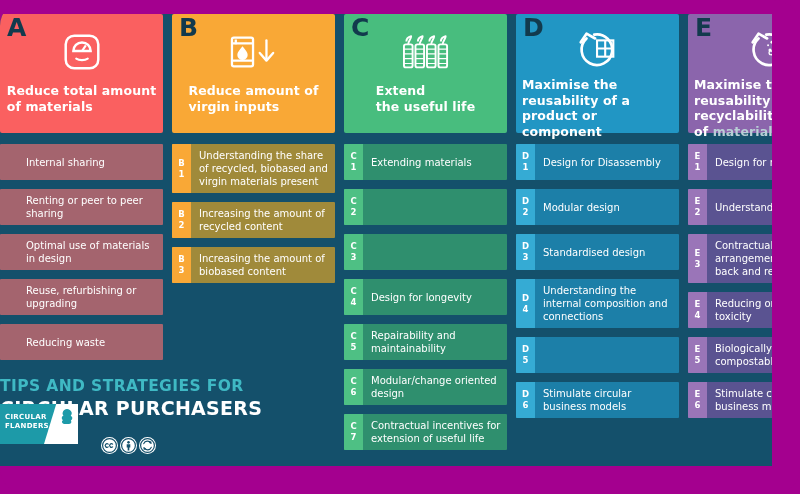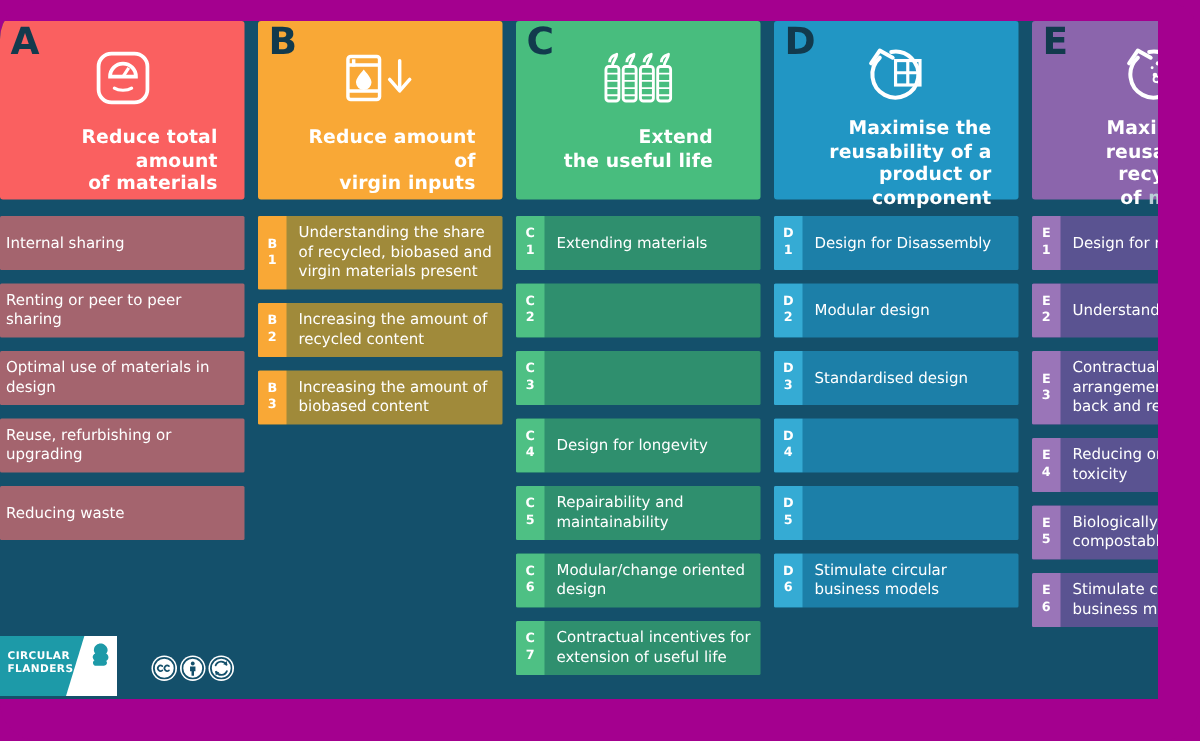--- a/index.html
+++ b/index.html
@@ -54,21 +54,21 @@
     line-height:1;
     font-family:"DejaVu Sans","Liberation Sans",sans-serif;
   }
   .head .ic{
     height:52px;display:flex;align-items:center;justify-content:center;
     margin-top:4px;
   }
   .head .htxt{
     margin-top:5px;
     color:#ffffff;font-size:12.5px;font-weight:bold;
-    line-height:1.25;text-align:right;padding:0 18px;
+    line-height:1.25;text-align:left;padding:0 6px;
     letter-spacing:.1px;
   }
   .head .htxt .dim{color:#b9cfd6;}
 
   
   .row{
     display:flex;align-items:stretch;
     margin-bottom:9px;
     min-height:36px;
     border-radius:1px;
@@ -87,21 +87,21 @@
     flex:1 1 auto;
     display:flex;align-items:center;
     padding:5px 6px 5px 8px;
     font-size:10px;line-height:1.3;color:#ffffff;
     font-weight:500;
   }
 
   
   .a .head{background:#fa6060;}
   .a .row{background:#a4646e;}
-  .a .row .lbl{padding-left:4px;}
+  .a .row .lbl{padding-left:26px;}
 
   
   .b .head{background:#f9a836;}
   .b .row{background:#a08a3a;}
   .b .row .tag{background:#f9a836;color:#ffffff;}
 
   
   .c .head{background:#48bd7e;}
   .c .row{background:#2f8f6e;}
   .c .row .tag{background:#4ec084;}
@@ -128,21 +128,21 @@
     white-space:nowrap;
   }
   #titleblock .t2{
     color:#ffffff;font-size:19px;font-weight:bold;
     letter-spacing:.3px;line-height:1.15;margin-top:2px;
     white-space:nowrap;
   }
 
   
   #logo{
-    position:absolute;left:62px;bottom:2px;
+    position:absolute;left:62px;bottom:22px;
     width:78px;height:40px;
     background:#1d9aa8;
     overflow:hidden;
   }
   #logo .ltxt{
     position:absolute;left:5px;top:9px;
     color:#ffffff;font-size:7px;font-weight:bold;
     line-height:1.35;letter-spacing:.3px;
   }
   #logo .wedge{
@@ -373,20 +373,21 @@
                 <span class="tl">D</span>
                 <span class="tn">3</span>
               </div>
               <div class="lbl">Standardised design</div>
             </div>
             <div class="row">
               <div class="tag">
                 <span class="tl">D</span>
                 <span class="tn">4</span>
               </div>
+              <div class="lbl">Understanding the internal composition and connections</div>
             </div>
             <div class="row">
               <div class="tag">
                 <span class="tl">D</span>
                 <span class="tn">5</span>
               </div>
             </div>
             <div class="row">
               <div class="tag">
                 <span class="tl">D</span>
@@ -470,20 +471,24 @@
                 <span class="tl">E</span>
                 <span class="tn">6</span>
               </div>
               <div class="lbl">Stimulate circular business models</div>
             </div>
           </div>
       </div>
 
     </div>
 
+    <div id="titleblock">
+      <div class="t1">TIPS AND STRATEGIES FOR</div>
+      <div class="t2">CIRCULAR PURCHASERS</div>
+    </div>
 
     <div id="logo">
       <div class="wedge">
         <svg width="15" height="17" viewBox="0 0 15 17" fill="#1d9aa8" stroke="none">
           <path d="M7 1c2 0 4 1.4 4.6 3.3.5 1.6-.2 2.6-.9 3.4.9.4 1.6 1.3 1.6 2.4 0 1.1-.6 2-1.5 2.5.4.4.6 1 .5 1.6-.2 1-1.1 1.7-2.2 1.7H4.2c-1.2 0-2.1-.8-2.2-1.8-.1-.8.3-1.5 1-1.9-.7-.5-1.2-1.3-1.2-2.2 0-1.1.7-2 1.7-2.4-.7-.8-1.2-1.8-.8-3.1C3.2 2.4 5 1 7 1z"></path>
         </svg>
       </div>
       <div class="ltxt">
         <div>CIRCULAR</div>
         <div>FLANDERS</div>

